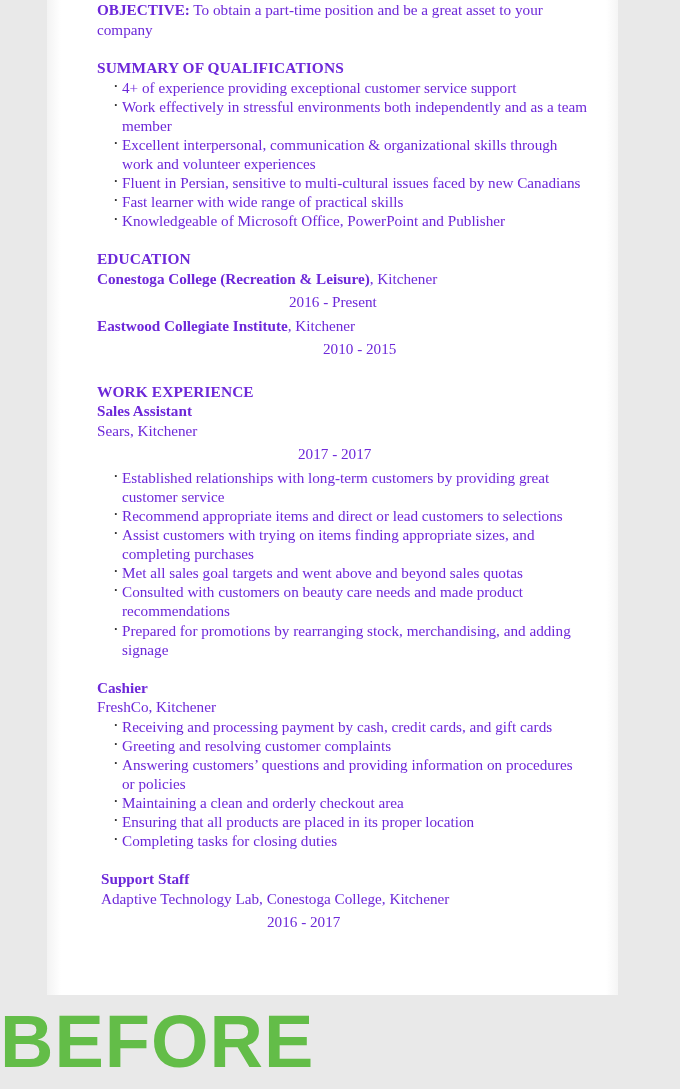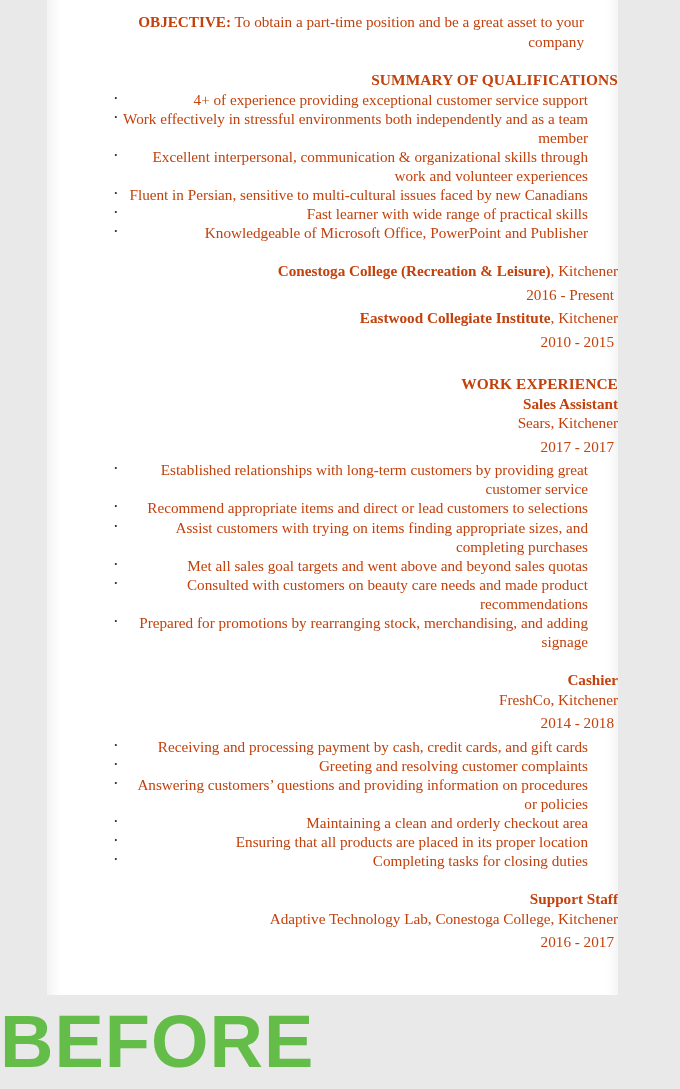--- a/index.html
+++ b/index.html
@@ -33,25 +33,24 @@
     position: absolute;
     inset: 0;
     pointer-events: none;
     background:
       linear-gradient(to right, rgba(233,233,233,0.55) 0px, rgba(255,255,255,0) 14px),
       linear-gradient(to left, rgba(233,233,233,0.45) 0px, rgba(255,255,255,0) 12px);
   }
 
   .doc-body {
     position: relative;
-    padding: 12px 0 0 50px;
-    color: #c2410c;
+    padding: 0 0 0 50px;
+    color: #6d28d9;
     font-size: 15.2px;
     line-height: 19px;
-    text-align: right;
   }
 
   
   .sect-head {
     font-weight: bold;
     font-size: 15.4px;
     letter-spacing: 0.1px;
     margin: 0;
     line-height: 19.5px;
   }
@@ -140,20 +139,21 @@
       <li><span>4+ of experience providing exceptional customer service support</span></li>
       <li><span>Work effectively in stressful environments both independently and as a team member</span></li>
       <li><span>Excellent interpersonal, communication &amp; organizational skills through work and volunteer experiences</span></li>
       <li><span>Fluent in Persian, sensitive to multi-cultural issues faced by new Canadians</span></li>
       <li><span>Fast learner with wide range of practical skills</span></li>
       <li><span>Knowledgeable of Microsoft Office, PowerPoint and Publisher</span></li>
     </ul>
 
     <div class="gap-lg"></div>
 
+    <p class="sect-head">EDUCATION</p>
     <p class="org-line"><span class="org-bold">Conestoga College (Recreation &amp; Leisure)</span><span>, Kitchener</span></p>
     <p class="date-line" style="padding-left:188px">2016 - Present</p>
     <p class="org-line"><span class="org-bold">Eastwood Collegiate Institute</span><span>, Kitchener</span></p>
     <p class="date-line" style="padding-left:222px">2010 - 2015</p>
 
     <div class="gap-lg"></div>
 
     <p class="sect-head">WORK EXPERIENCE</p>
 
     <p class="job-title">Sales Assistant</p>
@@ -165,21 +165,20 @@
       <li><span>Assist customers with trying on items finding appropriate sizes, and completing purchases</span></li>
       <li><span>Met all sales goal targets and went above and beyond sales quotas</span></li>
       <li><span>Consulted with customers on beauty care needs and made product recommendations</span></li>
       <li><span>Prepared for promotions by rearranging stock, merchandising, and adding signage</span></li>
     </ul>
 
     <div class="gap-lg"></div>
 
     <p class="job-title">Cashier</p>
     <p class="org-line">FreshCo, Kitchener</p>
-    <p class="date-line" style="padding-left:68px">2014 - 2018</p>
     <ul class="blist">
       <li><span>Receiving and processing payment by cash, credit cards, and gift cards</span></li>
       <li><span>Greeting and resolving customer complaints</span></li>
       <li><span>Answering customers’ questions and providing information on procedures or policies</span></li>
       <li><span>Maintaining a clean and orderly checkout area</span></li>
       <li><span>Ensuring that all products are placed in its proper location</span></li>
       <li><span>Completing tasks for closing duties</span></li>
     </ul>
 
     <div class="gap-lg"></div>

